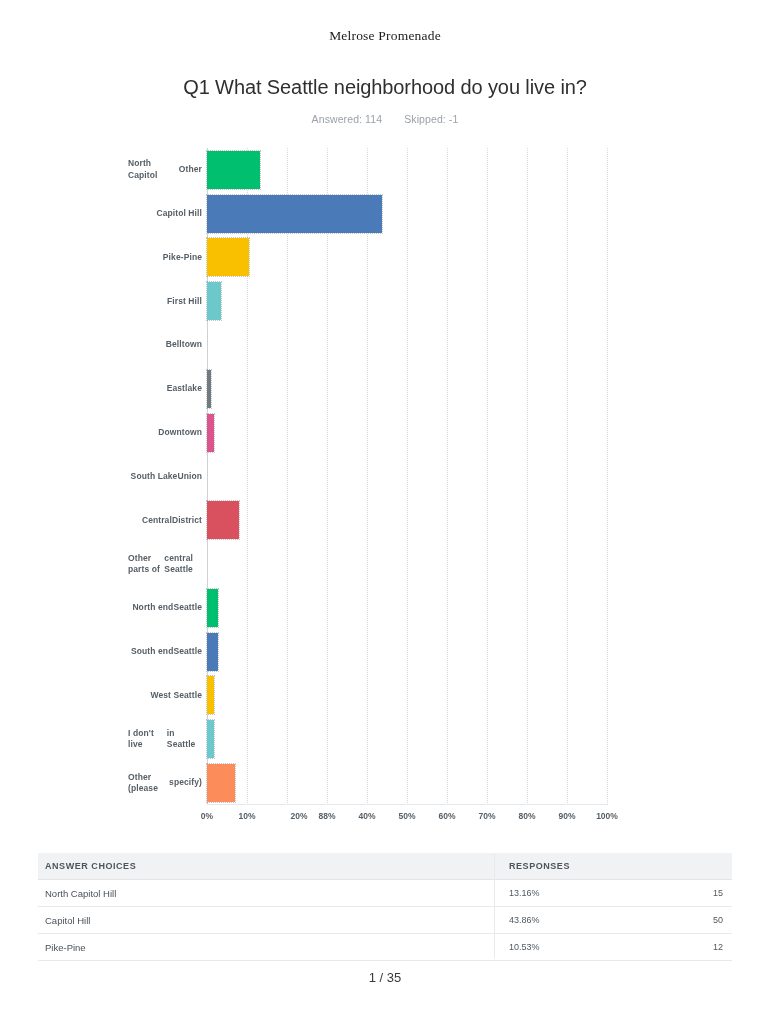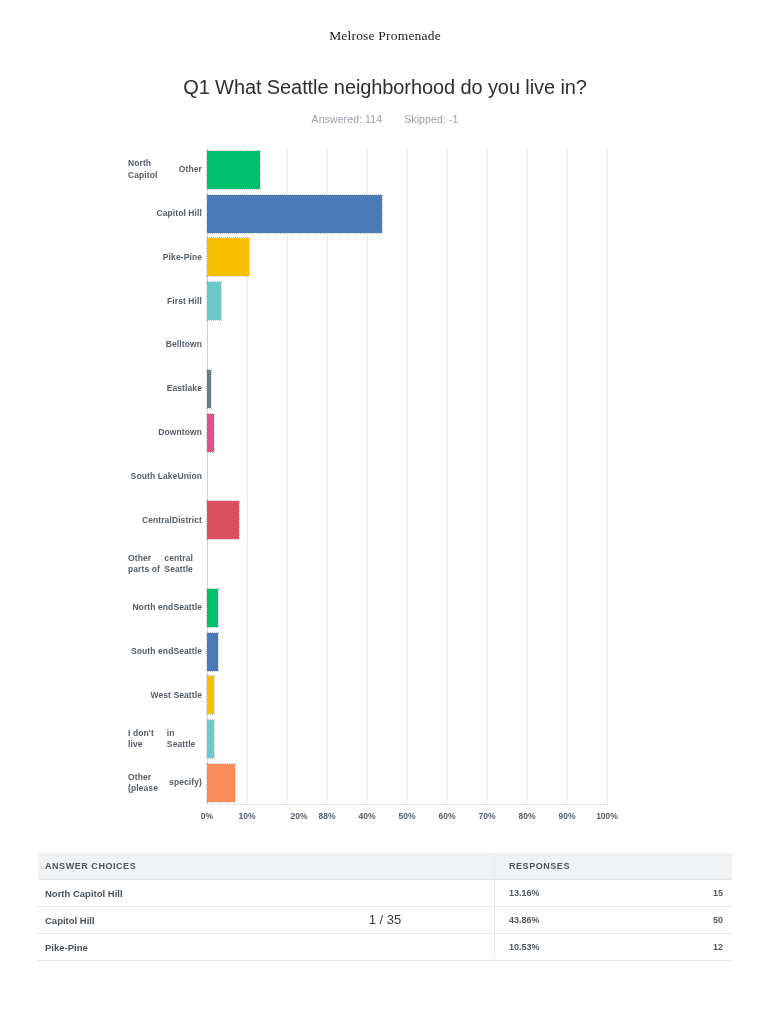--- a/index.html
+++ b/index.html
@@ -152,21 +152,20 @@
     top: 853px;
     width: 694px;
     border-collapse: collapse;
     font-size: 9.5px;
   }
   .results-table th,
   .results-table td {
     text-align: left;
     padding: 0;
     vertical-align: middle;
-    font-weight: bold;
   }
   .thead-row th {
     background: #f1f2f3;
     height: 26px;
     font-size: 9px;
     font-weight: bold;
     letter-spacing: .55px;
     color: #4d555c;
     border-bottom: 1px solid #e2e4e6;
   }
@@ -197,21 +196,21 @@
     top: 853px;
     width: 1px;
     height: 105px;
     background: #e7e9ea;
   }
 
   .footer-page {
     position: absolute;
     left: 0;
     right: 0;
-    top: 912px;
+    top: 970px;
     text-align: center;
     font-size: 13px;
     color: #3a3a3a;
   }
 </style>
 </head>
 <body>
 
 <div class="page-header">Melrose Promenade</div>
 

